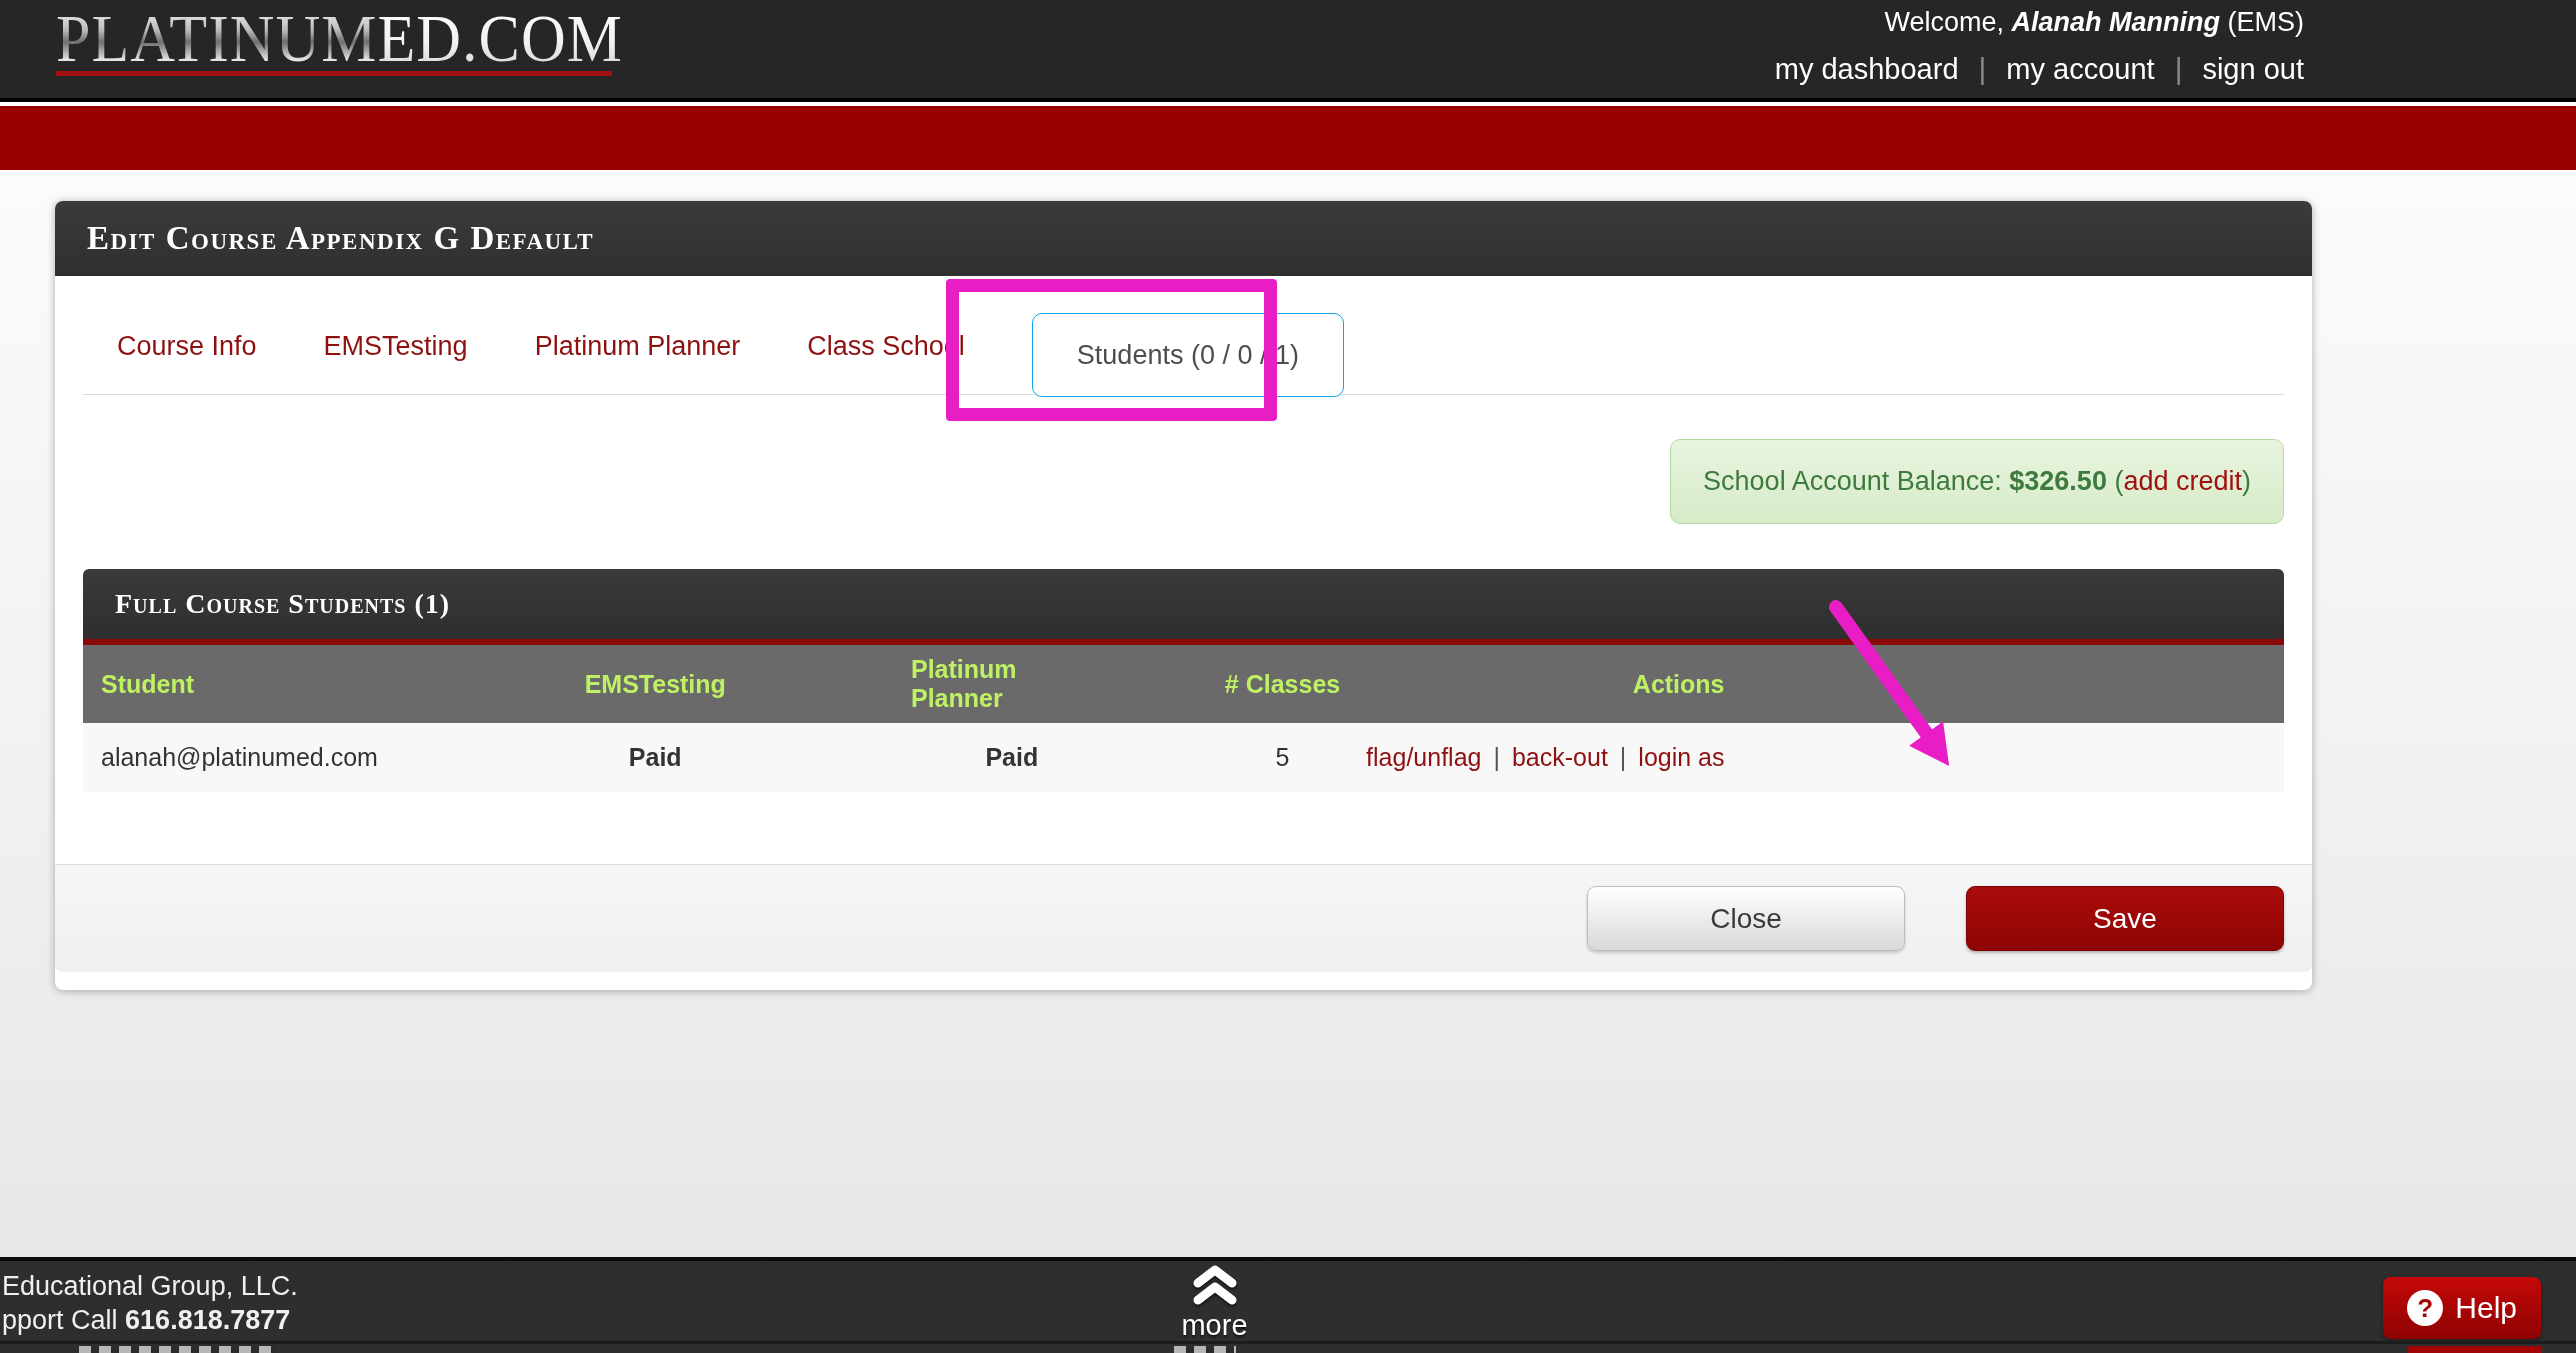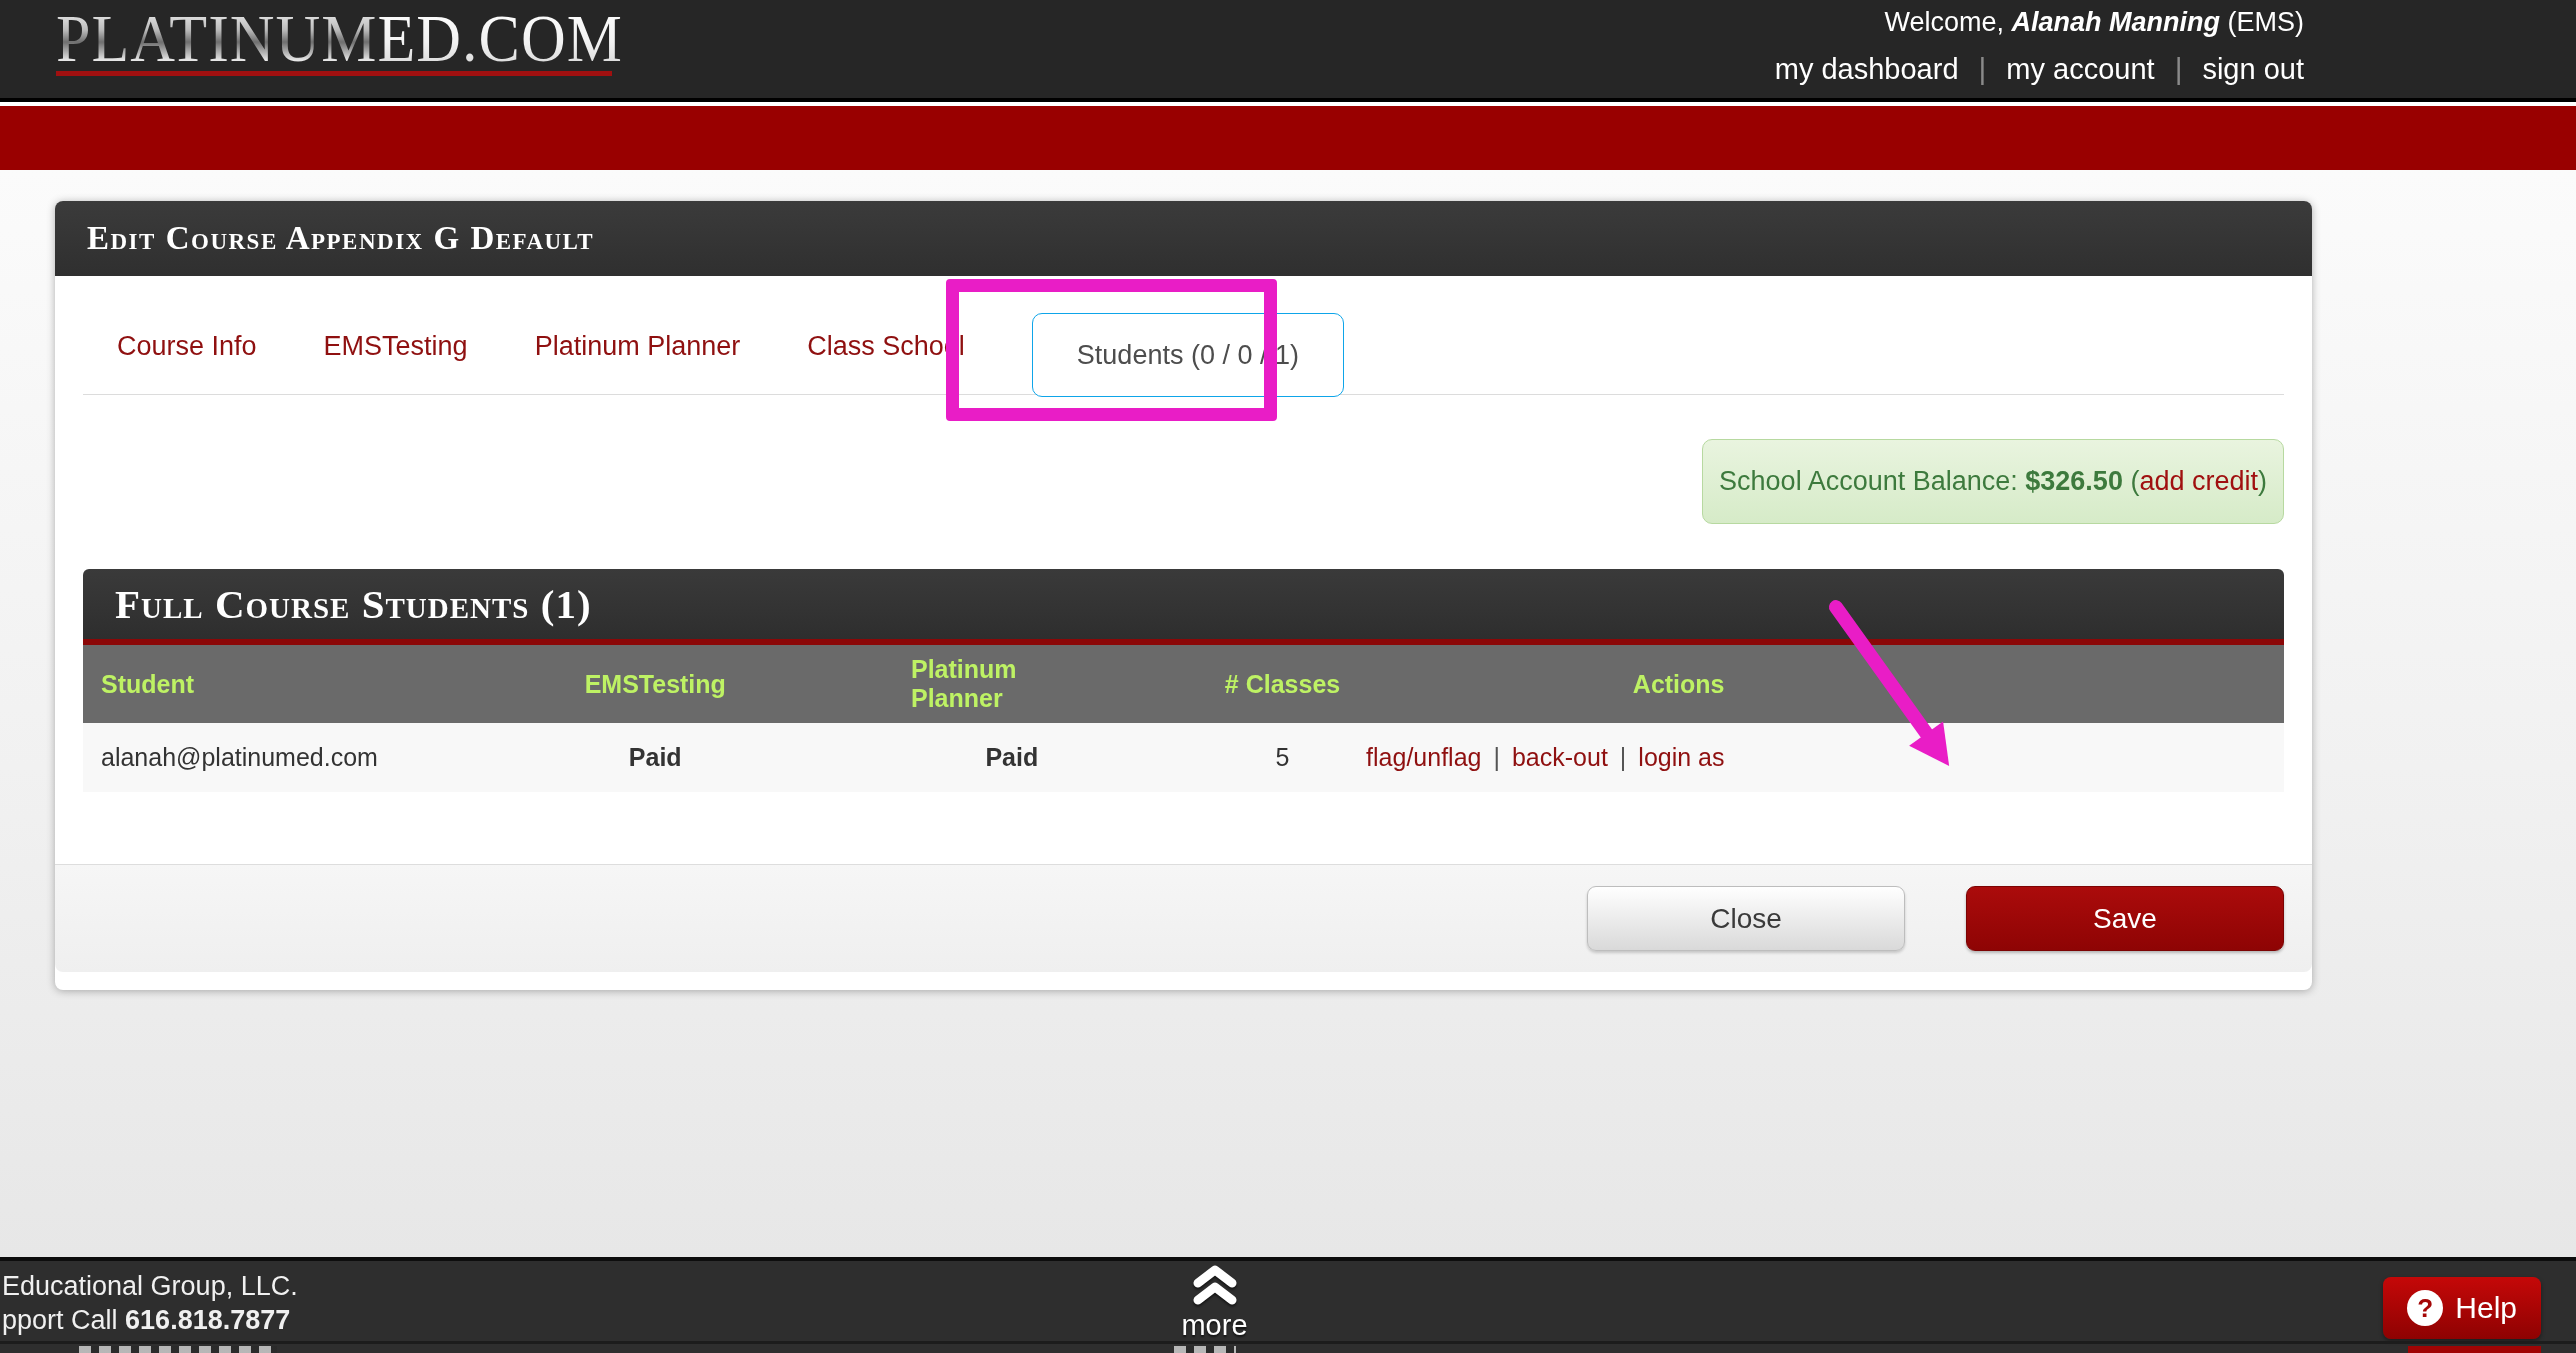--- a/index.html
+++ b/index.html
@@ -81,39 +81,39 @@
   }
   .tab-link{font-size:27px;color:var(--link-red);cursor:pointer;white-space:nowrap;}
   .tab-active{
     align-self:flex-end;height:84px;display:flex;align-items:center;
     padding:0 44px;background:#fff;border:1px solid #0ea5e9;border-radius:10px;
     color:#4d4d4d;font-size:27px;z-index:2;cursor:pointer;white-space:nowrap;
   }
   
   .balance-box{
     margin:42px 28px 0 auto;width:max-content;
-    padding:26px 16px;border-radius:10px;
+    padding:26px 32px;border-radius:10px;
     background:linear-gradient(180deg,#e9f4df,#d6ebc8);
     border:1px solid #b7d9a0;
     font-size:27px;color:var(--balance-green);
   }
   .balance-amount{font-weight:bold;}
   .balance-link{color:#a01010;cursor:pointer;}
   
   .students-table{margin:45px 28px 0 28px;}
   .table-titlebar{
     height:76px;border-radius:6px 6px 0 0;
     background:linear-gradient(180deg,#3a3a3a,#2e2e2e);
     border-bottom:6px solid #8b0707;
     display:flex;align-items:center;padding-left:32px;
   }
   .table-title{
     font-family:"Liberation Serif","DejaVu Serif",serif;
     font-variant:small-caps;font-weight:700;letter-spacing:1px;
-    font-size:41px;color:#fff;
+    font-size:28px;color:#fff;
   }
   .tbl-grid{display:grid;grid-template-columns:15.2% 21.6% 10.8% 13.8% 14% auto;}
   .tbl-head{background:#6a6a6a;height:78px;}
   .tbl-head .cell{color:#bef264;font-weight:bold;font-size:25px;display:flex;align-items:center;padding:0 18px;}
   .tbl-row{background:#f8f8f8;height:69px;}
   .tbl-row .cell{font-size:25px;color:#333;display:flex;align-items:center;padding:0 18px;}
   .cell.center{justify-content:center;}
   .cell.right{justify-content:flex-end;}
   .paid{color:var(--paid-green);font-weight:bold;}
   .email-cell{color:#3c3c3c;}

